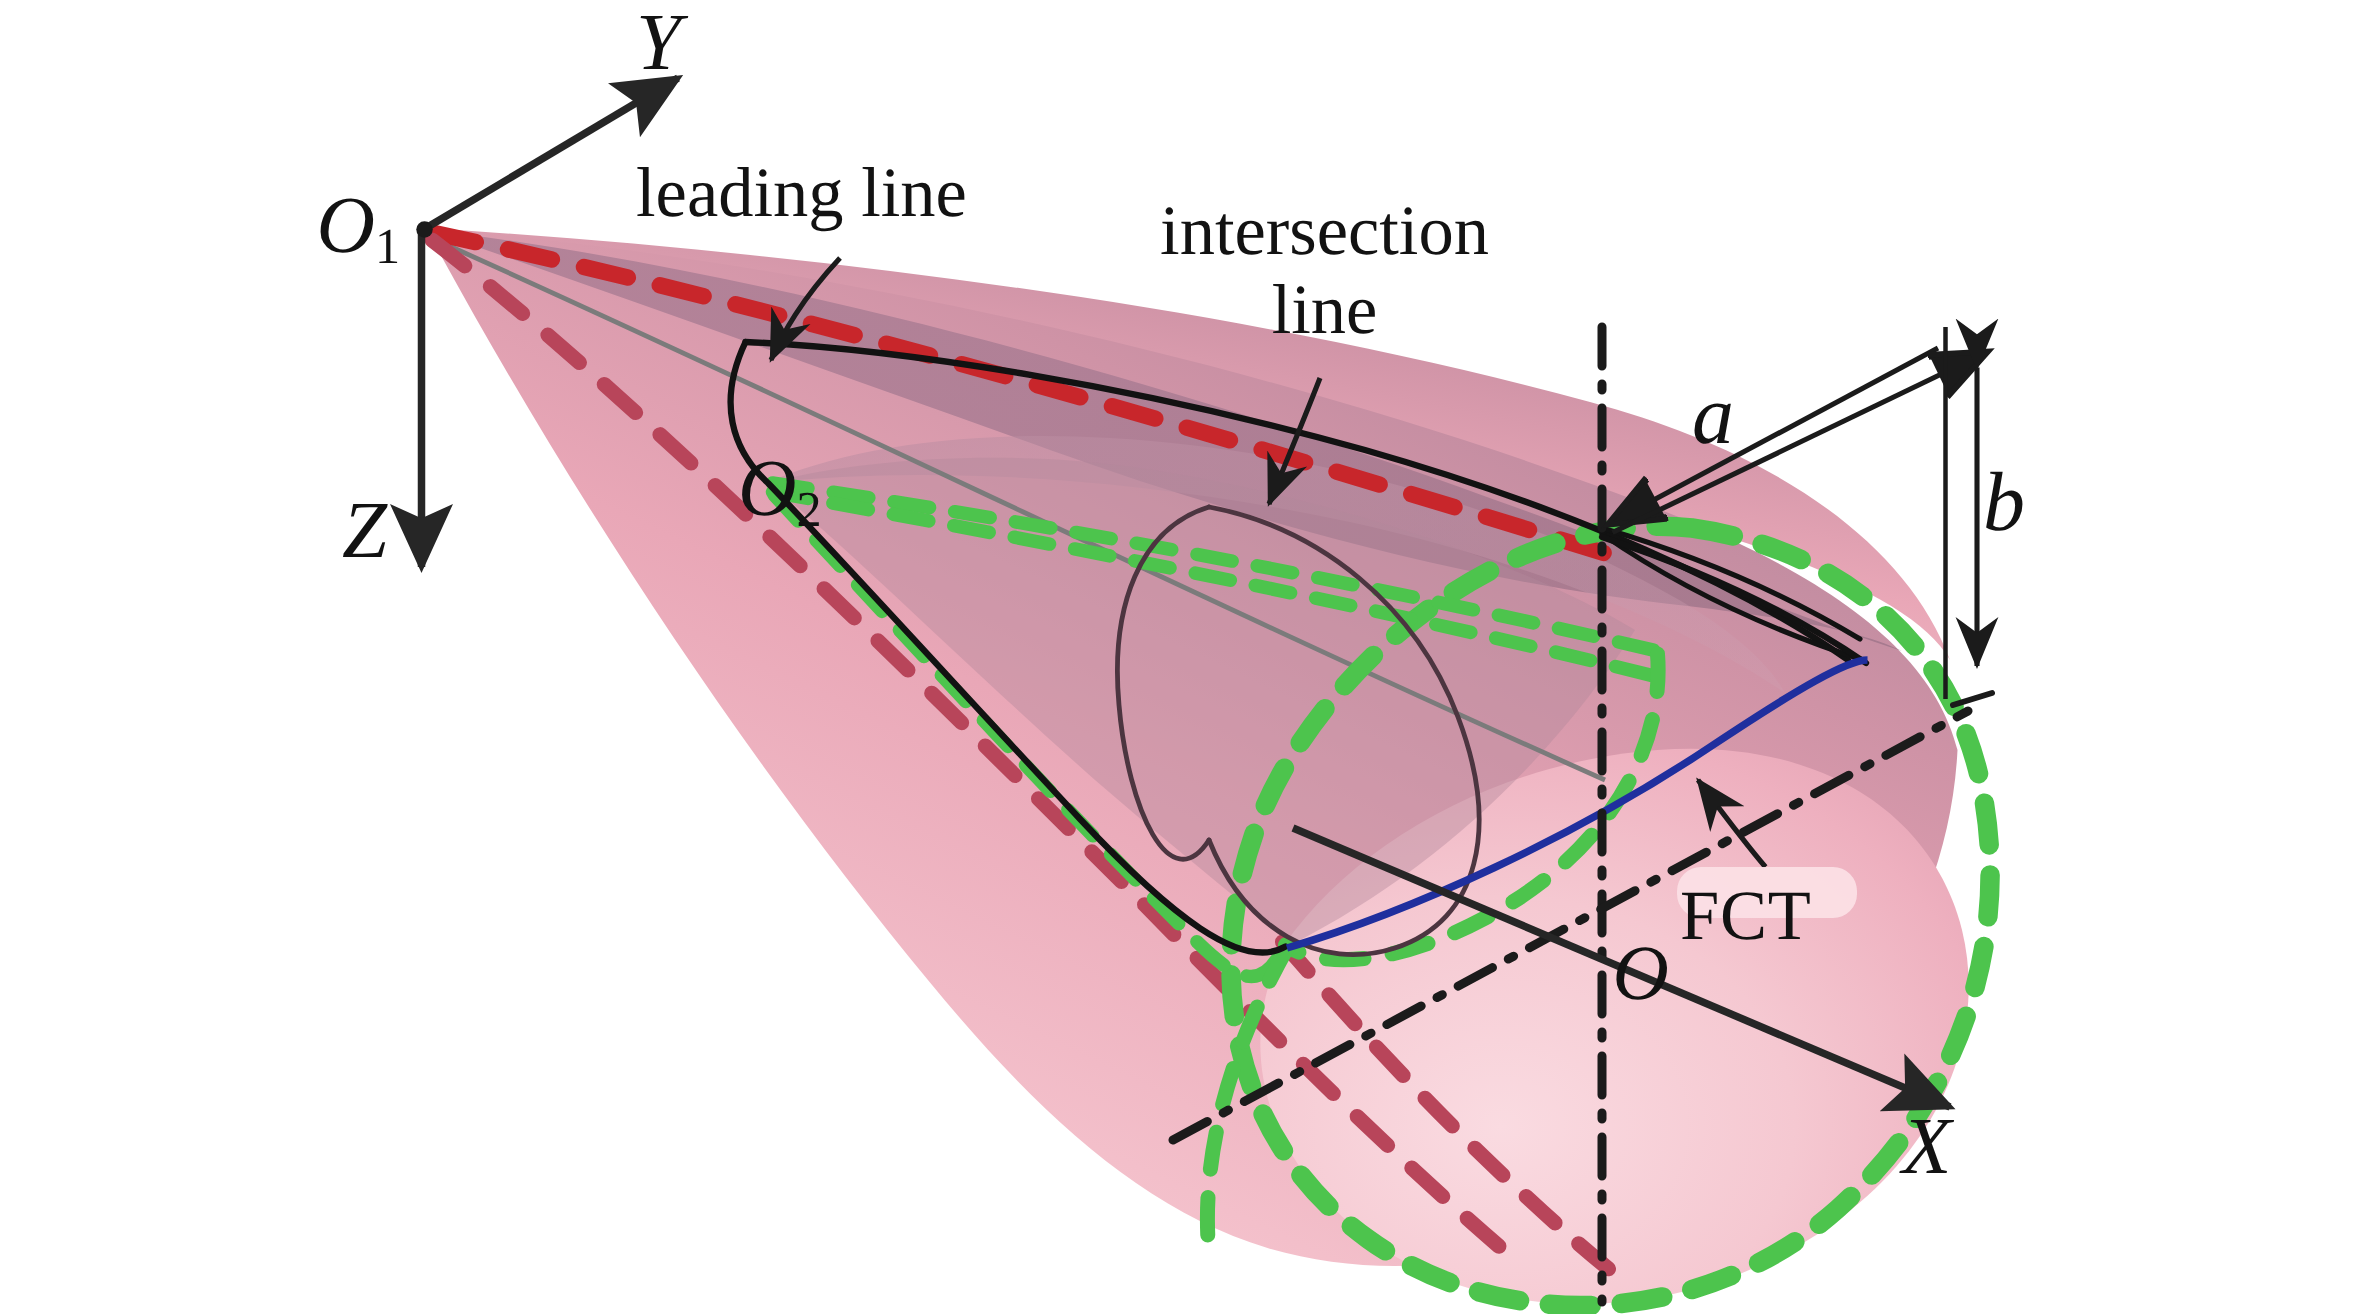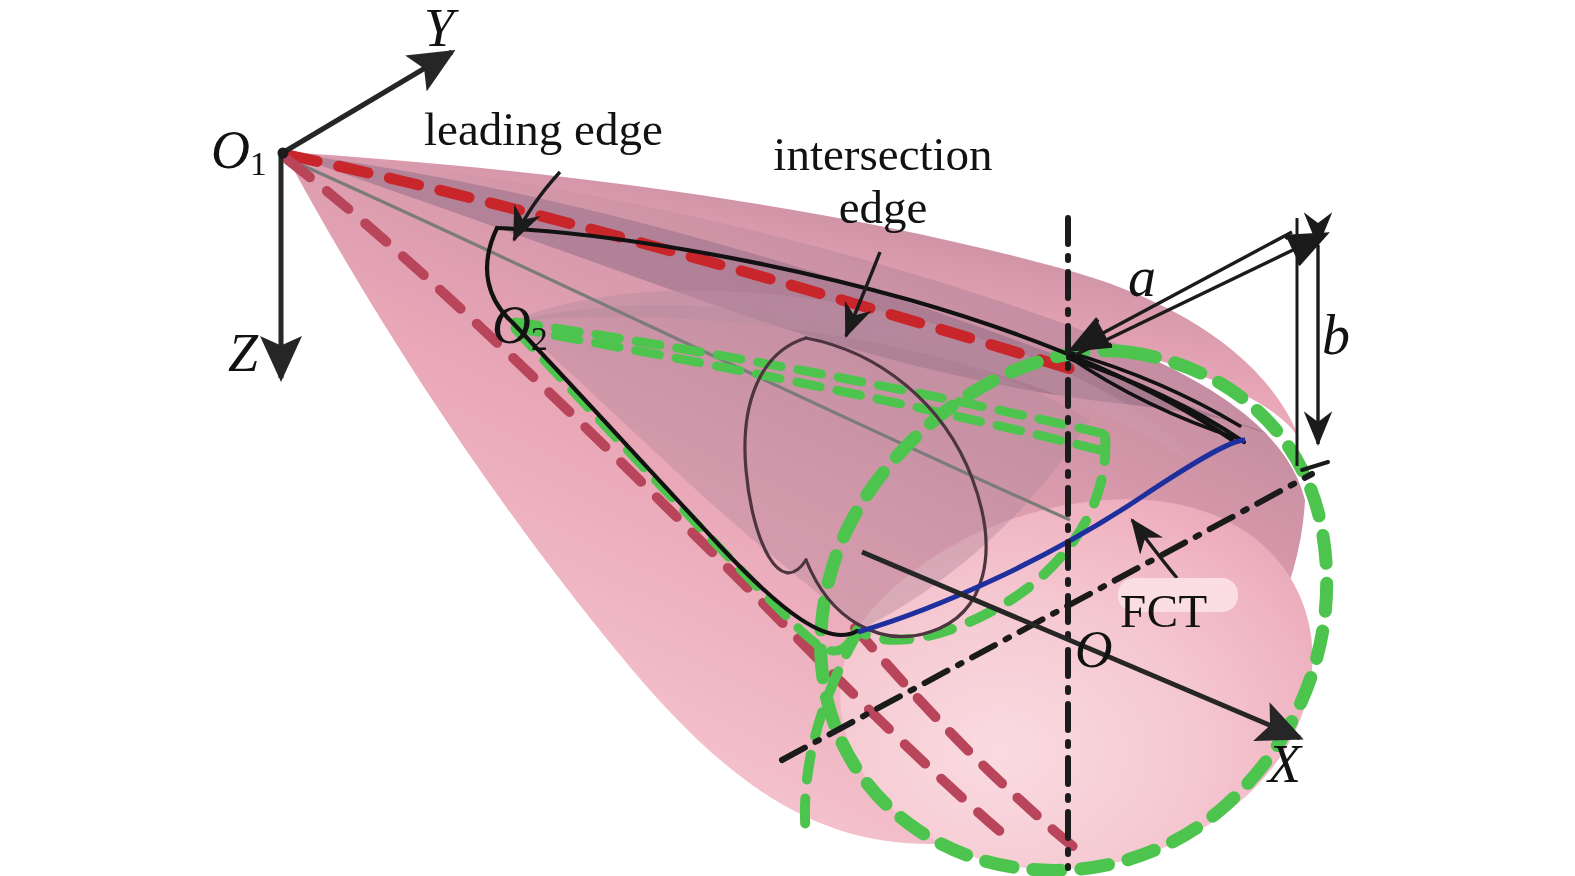--- a/index.html
+++ b/index.html
@@ -274,25 +274,25 @@
   <div class="lbl lbl-axis" style="left:228px; top:325px;">Z</div>
 
   <div class="lbl lbl-origin" style="left:492px; top:297px;text-align:center;">
     <span>O</span><sub>2</sub>
   </div>
 
   <div class="lbl lbl-origin" style="left:1075px; top:622px; font-size:52px;">O</div>
 
   <div class="lbl lbl-axis" style="left:1268px; top:736px;">X</div>
 
-  <div class="lbl lbl-anno" style="left:424px; top:105px;">leading edge</div>
+  <div class="lbl lbl-anno" style="left:424px; top:105px;">leading line</div>
 
   <div class="lbl lbl-anno two-line" style="left:752px; top:128px; width:262px;">
     <div>intersection</div>
-    <div>edge</div>
+    <div>line</div>
   </div>
 
   <div class="lbl lbl-fct" style="left:1120px; top:575px;margin-top:12px;">FCT</div>
 
   <div class="lbl lbl-dim" style="left:1128px; top:248px;">a</div>
 
   <div class="lbl lbl-dim" style="left:1322px; top:306px;">b</div>
 
 </div>
 

